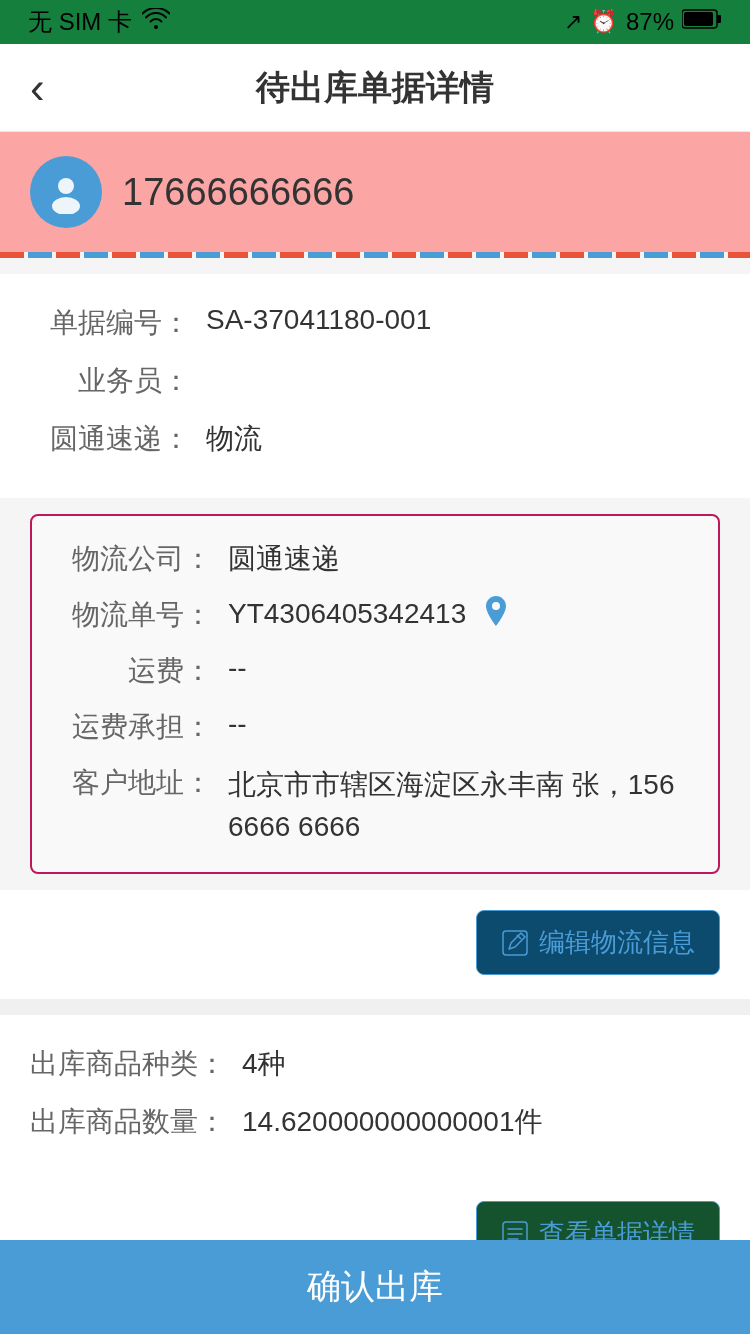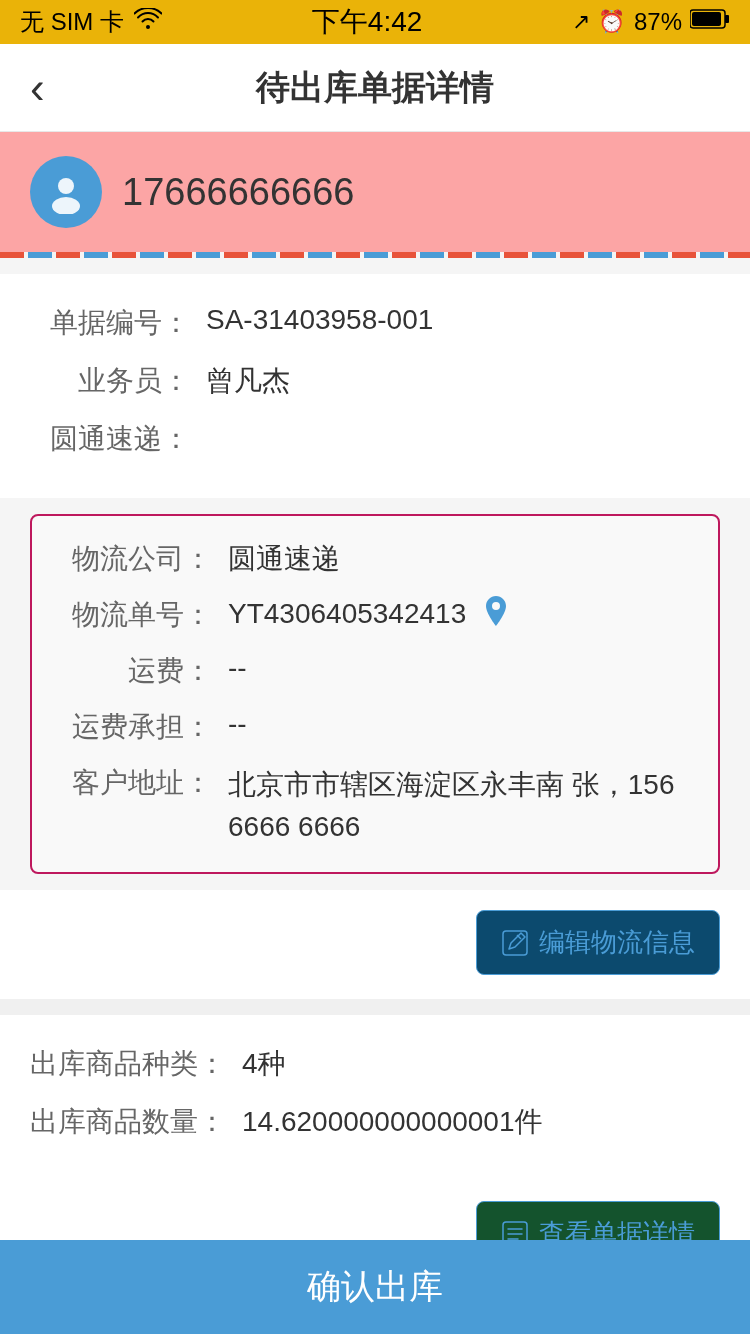--- a/index.html
+++ b/index.html
@@ -9,25 +9,25 @@
       min-height: 1334px;
       font-family: -apple-system, "PingFang SC", "Helvetica Neue", Arial, sans-serif;
       background: #f5f5f5;
       font-size: 28px;
       color: #333;
     }
 
     
     .status-bar {
       height: 44px;
-      background: #eab308;
+      background: #15803d;
       display: flex;
       align-items: center;
       justify-content: space-between;
-      padding: 0 20px;
+      padding: 0 28px;
       font-size: 24px;
       color: #000;
     }
     .status-bar-left { display: flex; align-items: center; gap: 10px; }
     .status-bar-center { font-size: 28px; font-weight: 500; }
     .status-bar-right { display: flex; align-items: center; gap: 8px; font-size: 24px; }
 
     
     .nav-bar {
       height: 88px;
@@ -246,21 +246,20 @@
     <span>无 SIM 卡</span>
     <span>
       <svg width="28" height="22" viewBox="0 0 28 22" fill="none">
         <path d="M14 17a2 2 0 100 4 2 2 0 000-4z" fill="#000"></path>
         <path d="M8.5 13.5C10 11.8 11.9 11 14 11s4 .8 5.5 2.5" stroke="#000" stroke-width="2" fill="none" stroke-linecap="round"></path>
         <path d="M4 9.5C6.8 6.5 10.2 5 14 5s7.2 1.5 10 4.5" stroke="#000" stroke-width="2" fill="none" stroke-linecap="round"></path>
         <path d="M0.5 5.5C4.2 1.8 8.8 0 14 0s9.8 1.8 13.5 5.5" stroke="#000" stroke-width="2" fill="none" stroke-linecap="round"></path>
       </svg>
     </span>
   </div>
-  <div class="status-bar-center">下午4:42</div>
   <div class="status-bar-right">
     <span style="font-size:22px;">↗</span>
     <span style="font-size:22px;">⏰</span>
     <span>87%</span>
     <span>
       <svg width="40" height="22" viewBox="0 0 40 22">
         <rect x="0" y="2" width="35" height="18" rx="3" ry="3" stroke="#000" stroke-width="1.5" fill="none"></rect>
         <rect x="35" y="7" width="4" height="8" rx="1" fill="#000"></rect>
         <rect x="2" y="4" width="29" height="14" rx="2" fill="#000"></rect>
       </svg>
@@ -281,28 +280,28 @@
     </svg>
   </div>
   <span class="customer-phone">17666666666</span>
 </div>
 
 <div class="dashed-divider"></div>
 
 <div class="info-section">
   <div class="info-row">
     <span class="info-label">单据编号：</span>
-    <span class="info-value">SA-31403958-001</span>
+    <span class="info-value">SA-37041180-001</span>
   </div>
   <div class="info-row">
     <span class="info-label">业务员：</span>
-    <span class="info-value">曾凡杰</span>
   </div>
   <div class="info-row">
     <span class="info-label">圆通速递：</span>
+    <span class="info-value">物流</span>
   </div>
 </div>
 
 <div class="logistics-card">
   <div class="logistics-row">
     <span class="logistics-label">物流公司：</span>
     <span class="logistics-value">圆通速递</span>
   </div>
   <div class="logistics-row">
     <span class="logistics-label">物流单号：</span>

